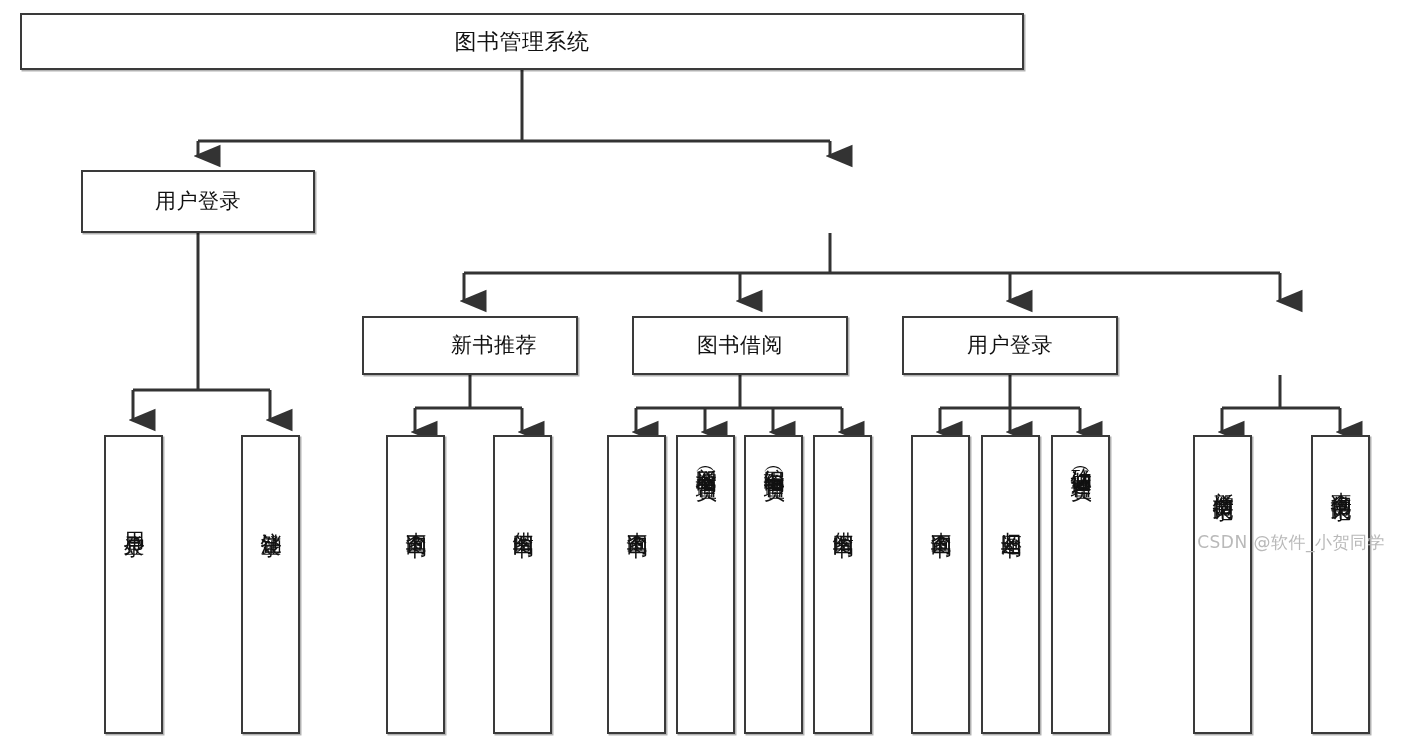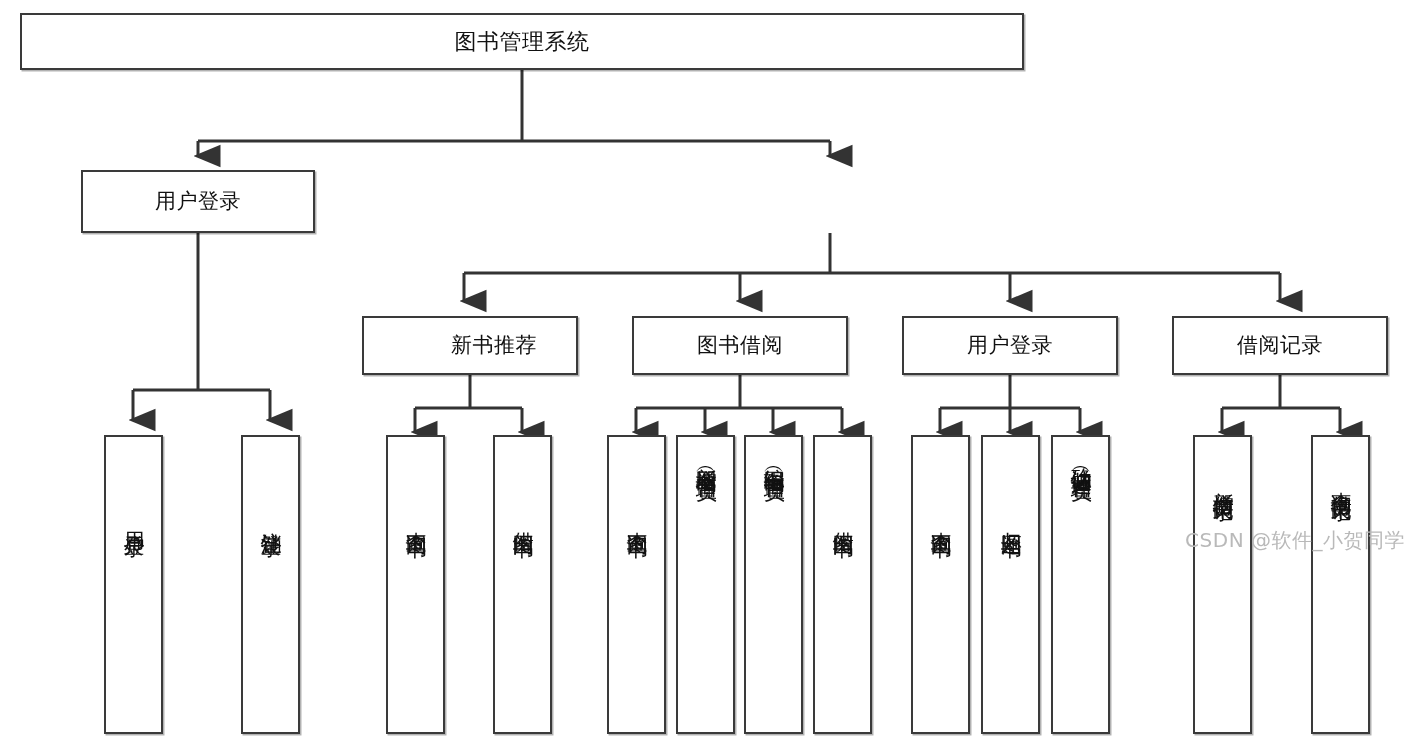--- a/index.html
+++ b/index.html
@@ -62,23 +62,23 @@
     line-height: 1.22;
     letter-spacing: 2px;
     white-space: nowrap;
     padding-top: 4px;
   }
   .node.leaf.mid .label   { padding-top: 78px; }
   .node.leaf.tall .label  { padding-top: 14px; }
   .node.leaf.rec .label   { padding-top: 38px; }
   #watermark {
     position: absolute;
-    right: 0;
+    right: 20px;
     bottom: 6px;
-    font-size: 20px;
+    font-size: 17px;
     color: #b9b9b9;
     letter-spacing: 0.5px;
     z-index: 6;
     white-space: nowrap;
     user-select: none;
   }
 </style>
 </head>
 <body>
 
@@ -144,23 +144,20 @@
 
   <div class="node" style="left:362px; top:316px; width:216px; height:59px;padding-left:48px;">
     <span class="label">新书推荐</span>
   </div>
   <div class="node" style="left:632px; top:316px; width:216px; height:59px;">
     <span class="label">图书借阅</span>
   </div>
   <div class="node" style="left:902px; top:316px; width:216px; height:59px;">
     <span class="label">用户登录</span>
   </div>
-  <div class="node" style="left:1172px; top:316px; width:216px; height:59px;">
-    <span class="label">借阅记录</span>
-  </div>
 
   <div class="node leaf mid" style="left:104px; top:435px; width:59px; height:299px;">
     <span class="label">用户登录</span>
   </div>
   <div class="node leaf mid" style="left:241px; top:435px; width:59px; height:299px;">
     <span class="label">注销登录</span>
   </div>
 
   <div class="node leaf mid" style="left:386px; top:435px; width:59px; height:299px;">
     <span class="label">查询图书</span>

